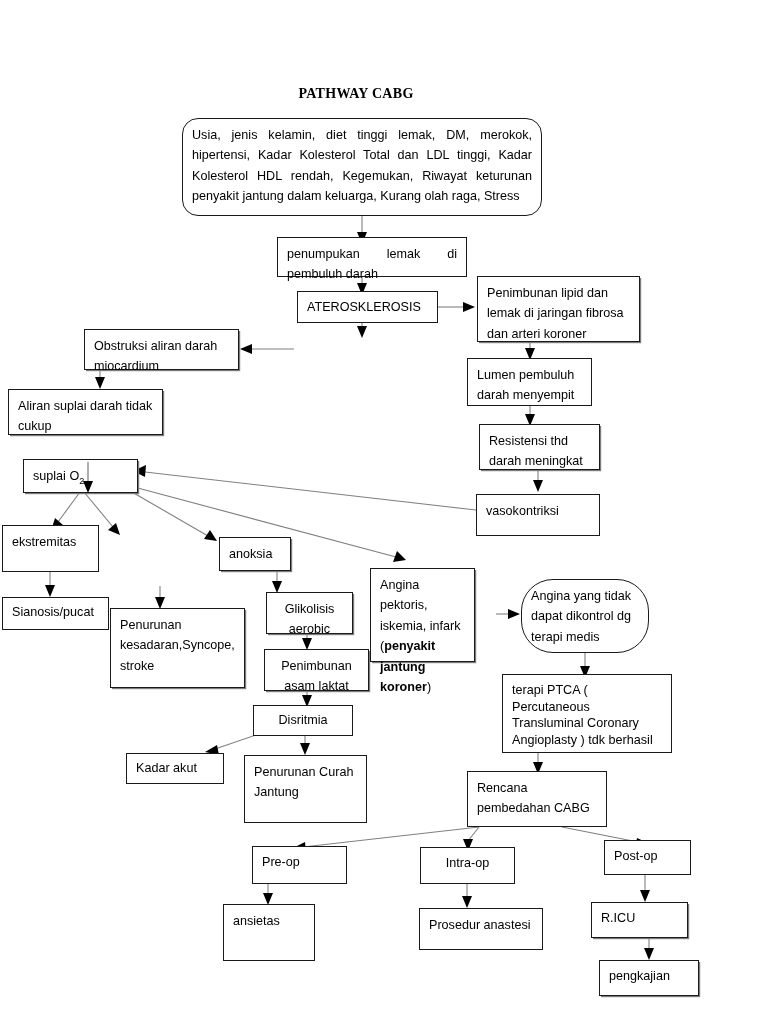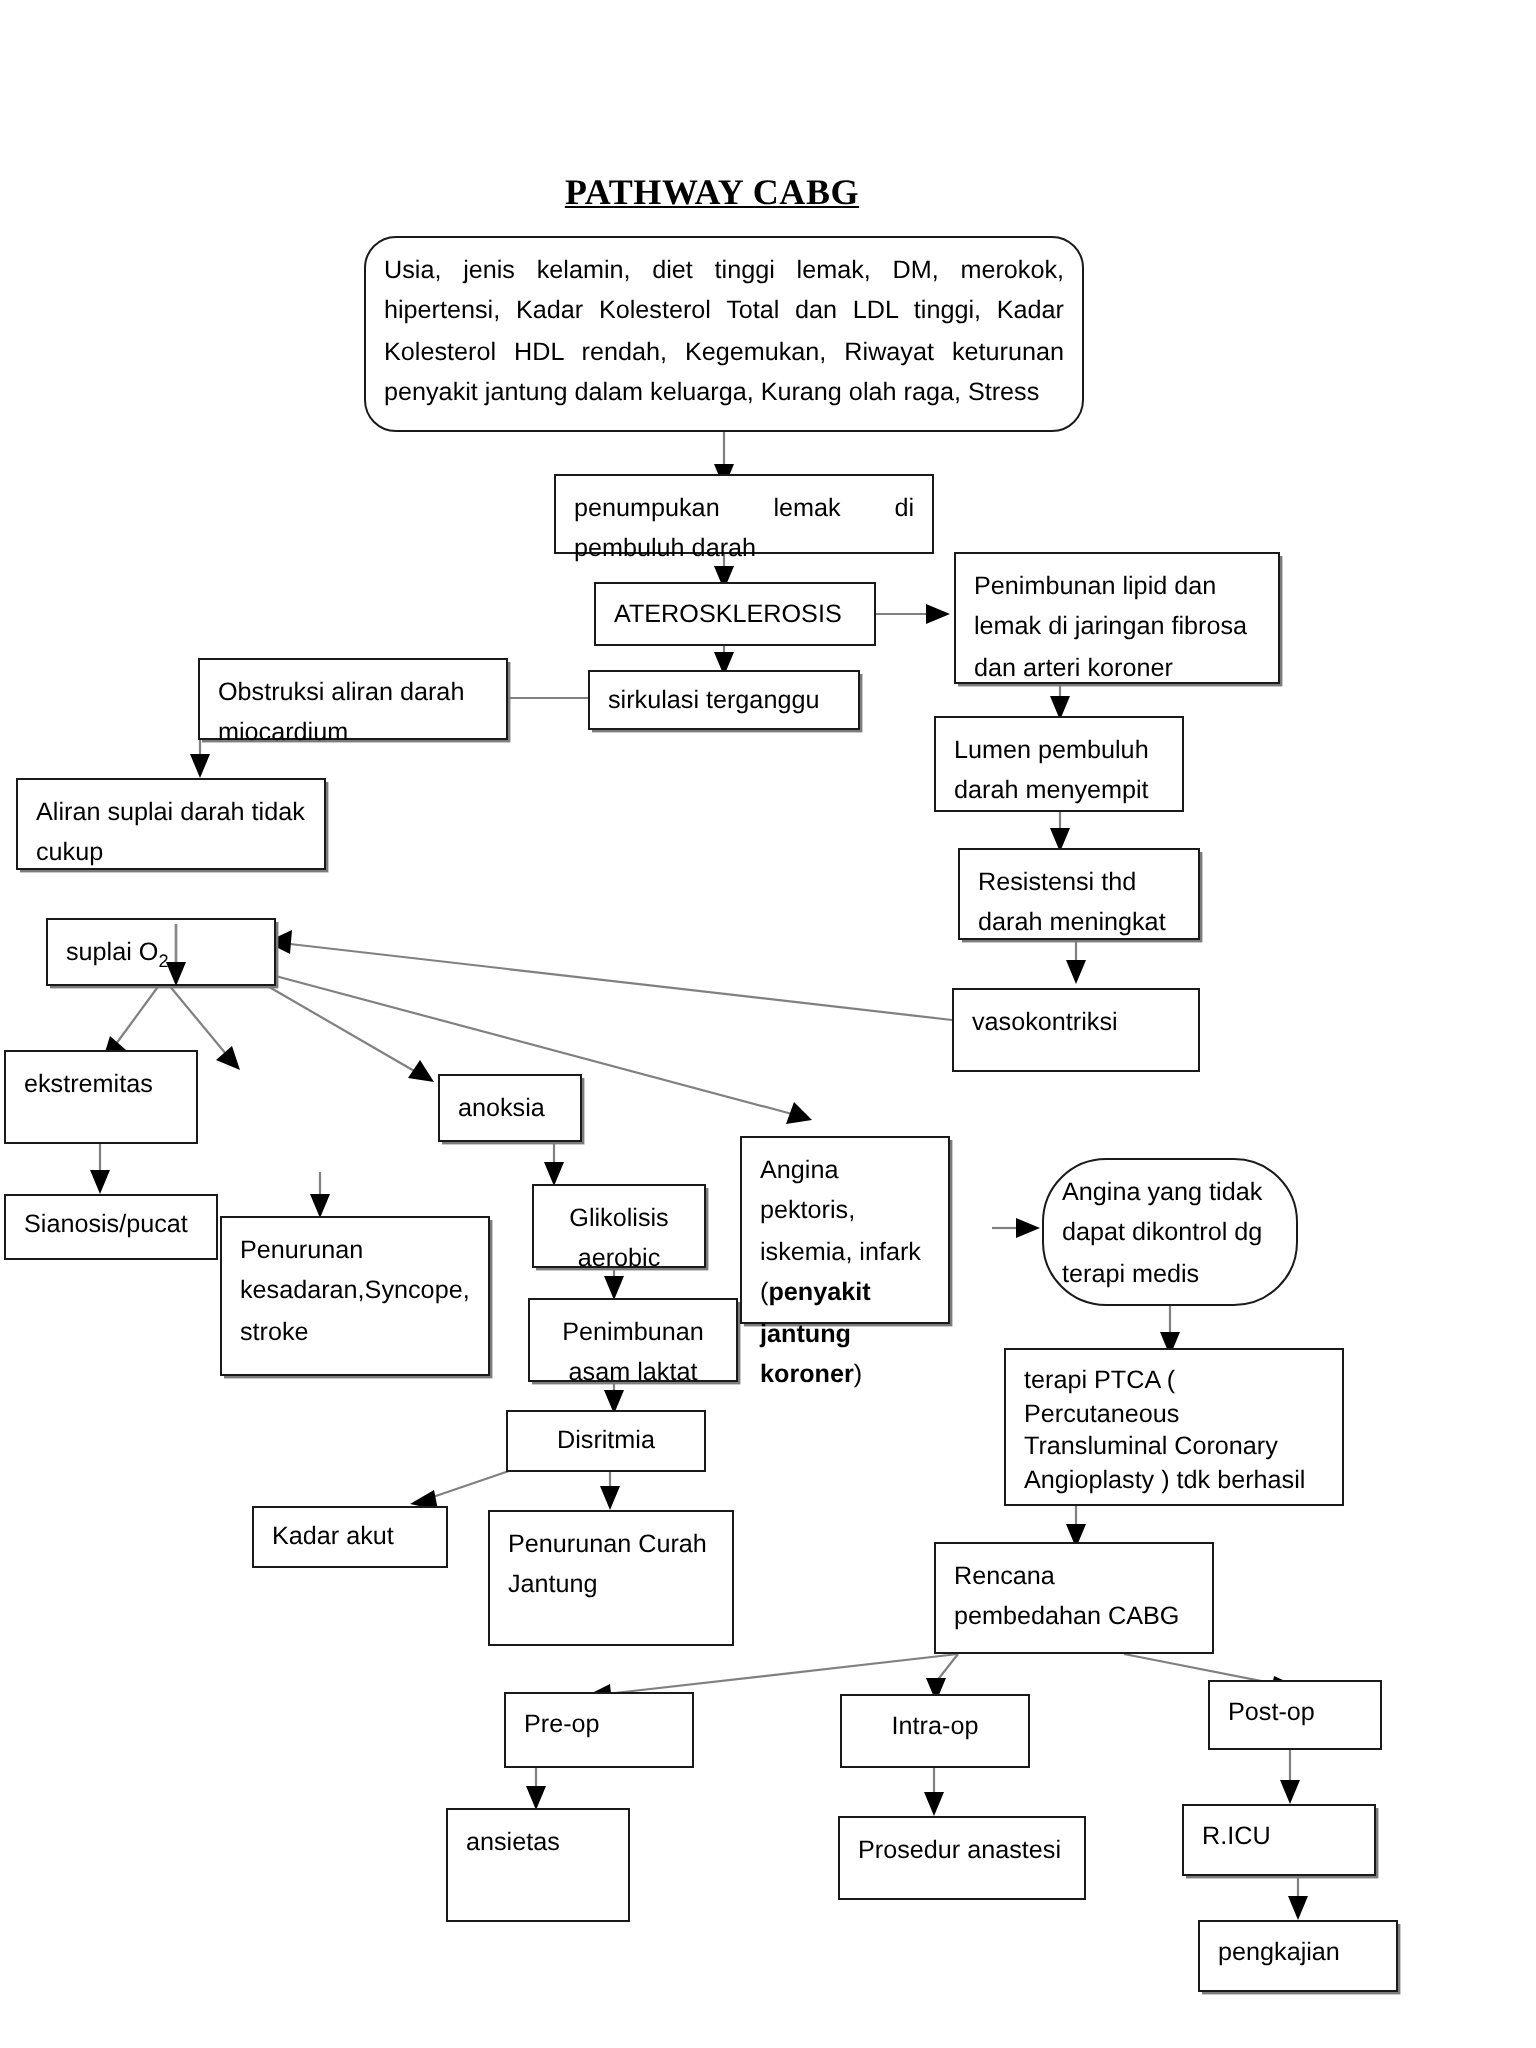--- a/index.html
+++ b/index.html
@@ -19,24 +19,23 @@
     background: #ffffff;
     overflow: hidden;
   }
   #title {
     position: absolute;
     left: 0;
     top: 86px;
     width: 712px;
     text-align: center;
     font-weight: bold;
-    font-size: 18px;
+    font-size: 14px;
     font-family: "Liberation Serif", serif;
     letter-spacing: 0.3px;
-    text-decoration: underline;
   }
   .node {
     position: absolute;
     box-sizing: border-box;
     border: 1.2px solid #1a1a1a;
     background: #ffffff;
     font-size: 12.6px;
     line-height: 1.62;
     padding: 6px 9px 4px 9px;
     z-index: 5;
@@ -181,41 +180,38 @@
   </div>
 
   <div class="node just" style="left:277px; top:237px; width:190px; height:40px;">
     <span>penumpukan lemak di pembuluh darah</span>
   </div>
 
   <div class="node" style="left:297px; top:291px; width:141px; height:32px; padding-top:5px;">
     <span>ATEROSKLEROSIS</span>
   </div>
 
-  <div class="node shadow" style="left:294px; top:335px; width:136px; height:30px; padding-top:4px;">
-    <span>sirkulasi terganggu</span>
-  </div>
 
   <div class="node shadow" style="left:477px; top:276px; width:163px; height:66px;">
     <span>Penimbunan lipid dan lemak di jaringan fibrosa dan arteri koroner</span>
   </div>
 
   <div class="node" style="left:467px; top:358px; width:125px; height:48px;">
     <span>Lumen pembuluh darah menyempit</span>
   </div>
 
   <div class="node shadow" style="left:479px; top:424px; width:121px; height:46px;">
     <span>Resistensi thd darah meningkat</span>
   </div>
 
   <div class="node" style="left:476px; top:494px; width:124px; height:42px;">
     <span>vasokontriksi</span>
   </div>
 
-  <div class="node shadow" style="left:99px; top:329px; width:155px; height:41px;">
+  <div class="node shadow" style="left:84px; top:329px; width:155px; height:41px;">
     <span>Obstruksi aliran darah miocardium</span>
   </div>
 
   <div class="node shadow" style="left:8px; top:389px; width:155px; height:46px;">
     <span>Aliran suplai darah tidak cukup</span>
   </div>
 
   <div class="node shadow" style="left:23px; top:459px; width:115px; height:34px;">
     <span>suplai O</span><sub>2</sub>
   </div>

